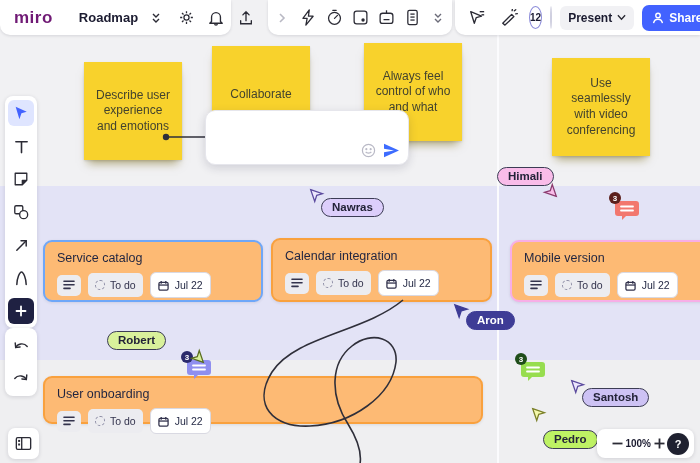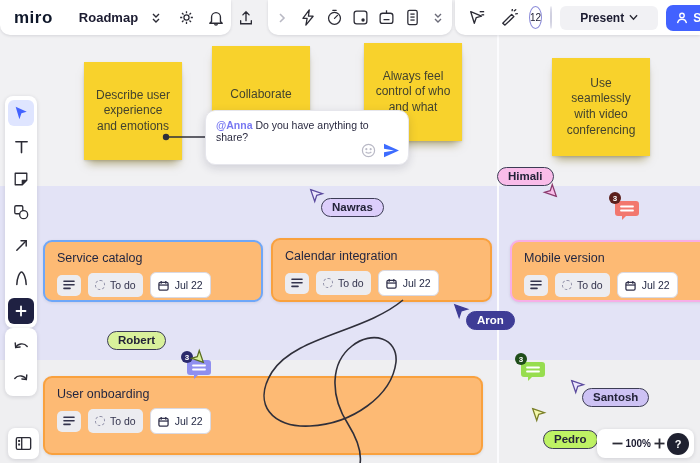--- a/index.html
+++ b/index.html
@@ -10,27 +10,27 @@
   
   .frame-band{left:0;top:186px;width:700px;height:174px;background:#E3E3F6;}
   .bottom-band{left:0;top:360px;width:700px;height:103px;background:#EFEFF1;}
   .v-divider{left:497px;top:35px;width:2px;height:428px;background:#FBFBFD;}
 
   
   .tb{background:#fff;height:35px;box-shadow:0 1px 3px rgba(20,20,40,.12);display:flex;align-items:center;z-index:40;}
   .tb-left{left:0;top:0;width:231px;border-radius:0 0 10px 10px;padding-left:14px;box-sizing:border-box;gap:6px;}
   .tb-center{left:268px;top:0;width:184px;border-radius:0 0 10px 10px;justify-content:space-evenly;}
   .tb-right{right:0;top:0;width:245px;border-radius:0 0 0 10px;gap:8px;padding:0 8px 0 10px;box-sizing:border-box;}
-  .logo{font-size:17px;font-weight:bold;color:#0f172a;letter-spacing:.5px;margin-right:8px;}
+  .logo{font-size:17px;font-weight:bold;color:#701a75;letter-spacing:.5px;margin-right:8px;}
   .tb-sep{width:1px;height:16px;background:#E0E0E6;margin-right:6px;}
   .board-title{font-size:13px;font-weight:600;color:#1B1B30;}
   .icon-btn{width:24px;height:24px;display:flex;align-items:center;justify-content:center;border-radius:4px;cursor:pointer;flex:0 0 auto;}
-  .count-badge{width:21px;height:21px;border-radius:50%;border:1.5px solid #8B8BD9;color:#1B1B30;font-size:10px;font-weight:400;display:flex;align-items:center;justify-content:center;background:#fff;}
+  .count-badge{width:21px;height:21px;border-radius:50%;border:1.5px solid #8B8BD9;color:#1B1B30;font-size:10px;font-weight:700;display:flex;align-items:center;justify-content:center;background:#fff;}
   .avatar{width:23px;height:23px;border-radius:50%;background:radial-gradient(circle at 38% 32%,#9DBA6F 0%,#6E8B4E 45%,#3E5A30 100%);border:1.5px solid #CFCFE0;box-sizing:border-box;}
-  .present-btn{height:24px;background:#F1F1F4;border-radius:6px;display:flex;align-items:center;gap:5px;padding:0 20px;font-size:12px;font-weight:600;color:#1B1B30;cursor:pointer;}
+  .present-btn{height:24px;background:#F1F1F4;border-radius:6px;display:flex;align-items:center;gap:5px;padding:0 8px;font-size:12px;font-weight:600;color:#1B1B30;cursor:pointer;}
   .share-btn{height:26px;background:#4262FF;border-radius:7px;display:flex;align-items:center;gap:5px;padding:0 10px;font-size:12px;font-weight:600;color:#fff;cursor:pointer;}
 
   
   .side-panel{left:5px;width:32px;background:#fff;border-radius:8px;box-shadow:0 1px 4px rgba(20,20,40,.14);display:flex;flex-direction:column;align-items:center;z-index:40;}
   .tools-panel{top:96px;padding:4px 0;gap:7px;}
   .undo-panel{top:328px;padding:5px 0;gap:6px;}
   .tool{width:26px;height:26px;border-radius:6px;display:flex;align-items:center;justify-content:center;cursor:pointer;}
   .tool.active{background:#DFE5FF;}
   .tool.add{background:#1F2142;}
   .corner-btn{left:8px;top:428px;width:31px;height:31px;background:#fff;border-radius:7px;box-shadow:0 1px 4px rgba(20,20,40,.14);display:flex;align-items:center;justify-content:center;z-index:40;cursor:pointer;}
@@ -175,21 +175,21 @@
               <line x1="3.5" y1="1" x2="3.5" y2="4"></line>
               <line x1="8.5" y1="1" x2="8.5" y2="4"></line>
               <line x1="1" y1="5.5" x2="11" y2="5.5"></line>
             </g>
           </svg>
           <span>Jul 22</span>
         </div>
     </div>
   </div>
 
-  <div class="abs card card-orange" style="left:43px;top:376px;width:440px;height:79px;">
+  <div class="abs card card-orange" style="left:43px;top:376px;width:440px;height:48px;">
     <h3>User onboarding</h3>
     <div class="chip-row">
       <div class="chip icon-only">
           <svg width="12" height="10" viewBox="0 0 12 10">
             <g stroke="#33334D" stroke-width="1.6" stroke-linecap="round">
               <line x1="1" y1="1.2" x2="11" y2="1.2"></line>
               <line x1="1" y1="4.8" x2="11" y2="4.8"></line>
               <line x1="1" y1="8.4" x2="7" y2="8.4"></line>
             </g>
           </svg>
@@ -214,21 +214,20 @@
 
   <svg class="abs overlay-svg" width="700" height="463" viewBox="0 0 700 463">
     <path d="M 403 300 C 365 332, 295 336, 272 372 C 252 404, 272 428, 310 426 C 352 424, 392 396, 396 362 C 398 338, 372 330, 352 346 C 330 363, 330 396, 348 424 C 358 440, 362 452, 360 464" stroke="#2F2F3A" stroke-width="1.6" fill="none"></path>
     <g>
       <circle cx="166" cy="137" r="3.2" fill="#2F2F3A"></circle>
       <line x1="166" y1="137" x2="205" y2="137" stroke="#2F2F3A" stroke-width="1.4"></line>
     </g>
   </svg>
 
   <div class="abs comment-box">
-    <div class="comment-text"><span class="mention">@Anna</span><span> Do you have anything to share?</span></div>
     <div class="comment-actions">
       <svg width="15" height="15" viewBox="0 0 16 16">
           <g stroke="#B9B9C6" stroke-width="1.3" fill="none">
             <circle cx="8" cy="8" r="6.5"></circle>
             <circle cx="5.7" cy="6.6" r="0.5" fill="#B9B9C6"></circle>
             <circle cx="10.3" cy="6.6" r="0.5" fill="#B9B9C6"></circle>
             <path d="M5 9.5 C6 11.2 10 11.2 11 9.5"></path>
           </g>
         </svg>
       <svg width="17" height="15" viewBox="0 0 20 18">

